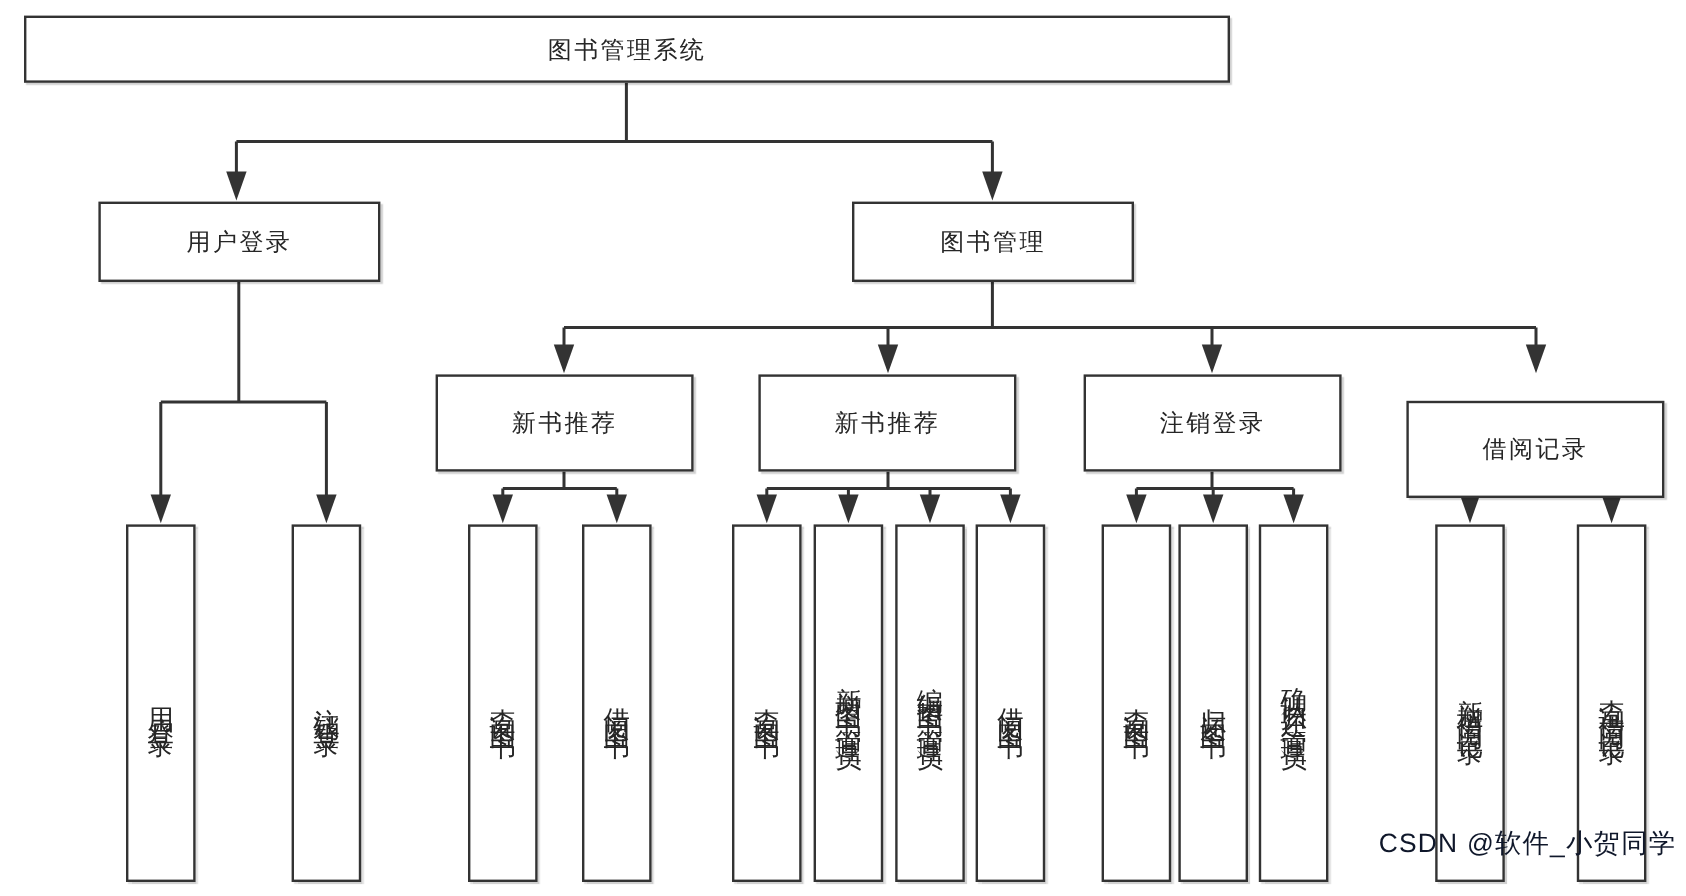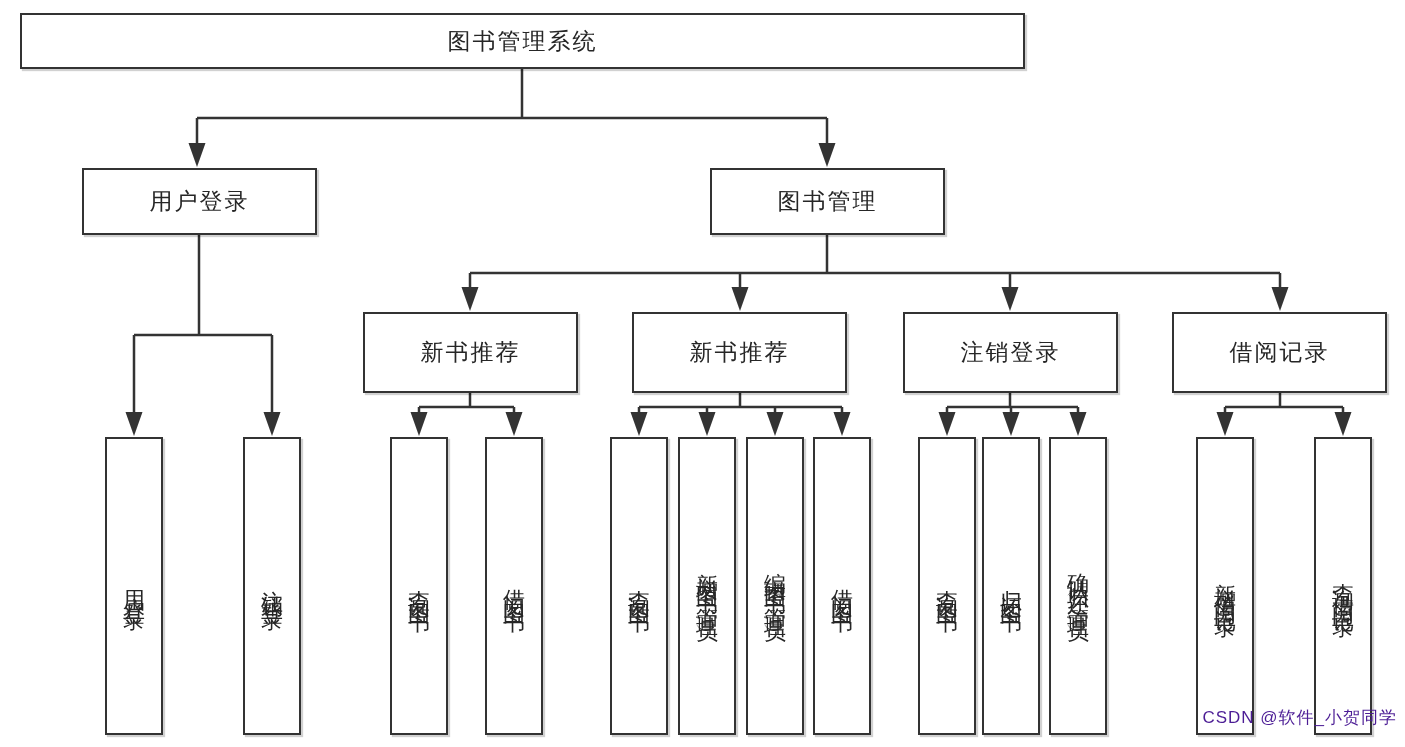--- a/index.html
+++ b/index.html
@@ -22,21 +22,21 @@
     box-sizing: border-box;
     background: #ffffff;
     border: 2.5px solid #333333;
     box-shadow: 2px 2px 1px rgba(0,0,0,0.18);
     display: flex;
     align-items: center;
     justify-content: center;
     color: #262626;
   }
   .node-h {
-    font-size: 23px;
+    font-size: 20px;
     letter-spacing: 2px;
     white-space: nowrap;
     font-family: Liberation Mono, monospace;
   }
   .node-v { }
   .node-v .vtext {
     writing-mode: vertical-rl;
     text-orientation: mixed;
     font-size: 22px;
     letter-spacing: 7px;
@@ -46,42 +46,42 @@
   
   .n-root { left: 20px;  top: 13px;  width: 1005px; height: 56px; }
   
   .n-l2a  { left: 82px;  top: 168px; width: 235px;  height: 67px; }
   .n-l2b  { left: 710px; top: 168px; width: 235px;  height: 67px; }
   
   .n-l3   { top: 312px;  width: 215px; height: 81px; }
   .n-l3a  { left: 363px; }
   .n-l3b  { left: 632px; }
   .n-l3c  { left: 903px; }
-  .n-l3d  { left: 1172px; }
+  .n-l3d  { left: 1172px; margin-top: 22px; }
   
   .leaf   { top: 437px; width: 58px; height: 298px; }
   .lf1  { left: 105px; }
   .lf2  { left: 243px; }
   .lf3  { left: 390px; }
   .lf4  { left: 485px; }
   .lf5  { left: 610px; }
   .lf6  { left: 678px; }
   .lf7  { left: 746px; }
   .lf8  { left: 813px; }
   .lf9  { left: 918px; }
   .lf10 { left: 982px; }
   .lf11 { left: 1049px; }
   .lf12 { left: 1196px; }
   .lf13 { left: 1314px; }
   .watermark {
     position: absolute;
     right: 8px;
-    top: 706px;
-    font-size: 17px;
-    color: #4c1d95;
+    top: 688px;
+    font-size: 22px;
+    color: #0f172a;
     letter-spacing: 1px;
     white-space: nowrap;
   }
   svg path { stroke: #333333; stroke-width: 2.5; fill: none; }
   svg polygon { fill: #333333; stroke: none; }
 </style>
 </head>
 <body>
 
 <div id="canvas">

